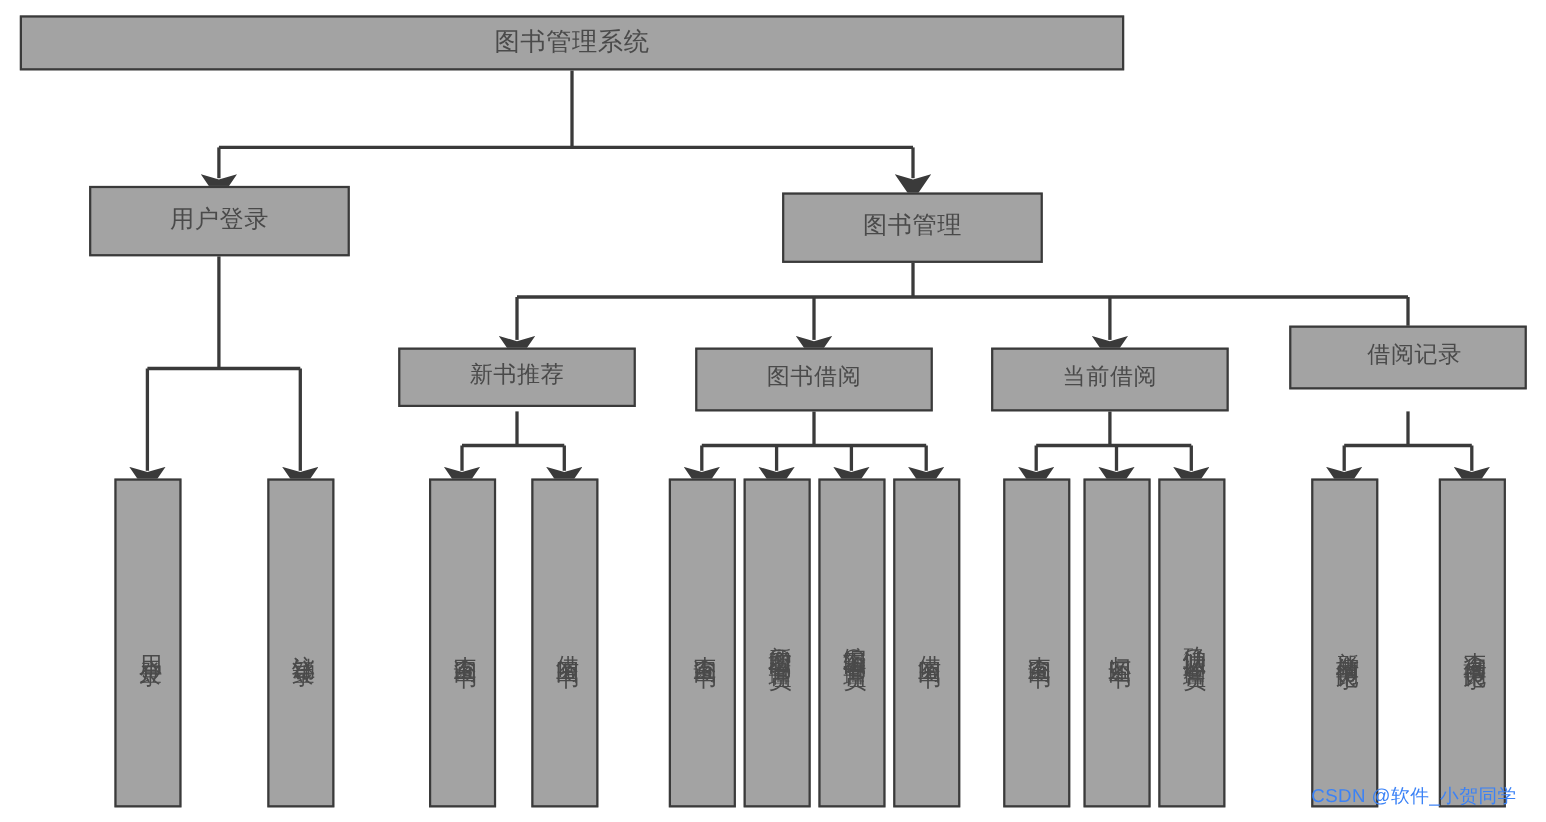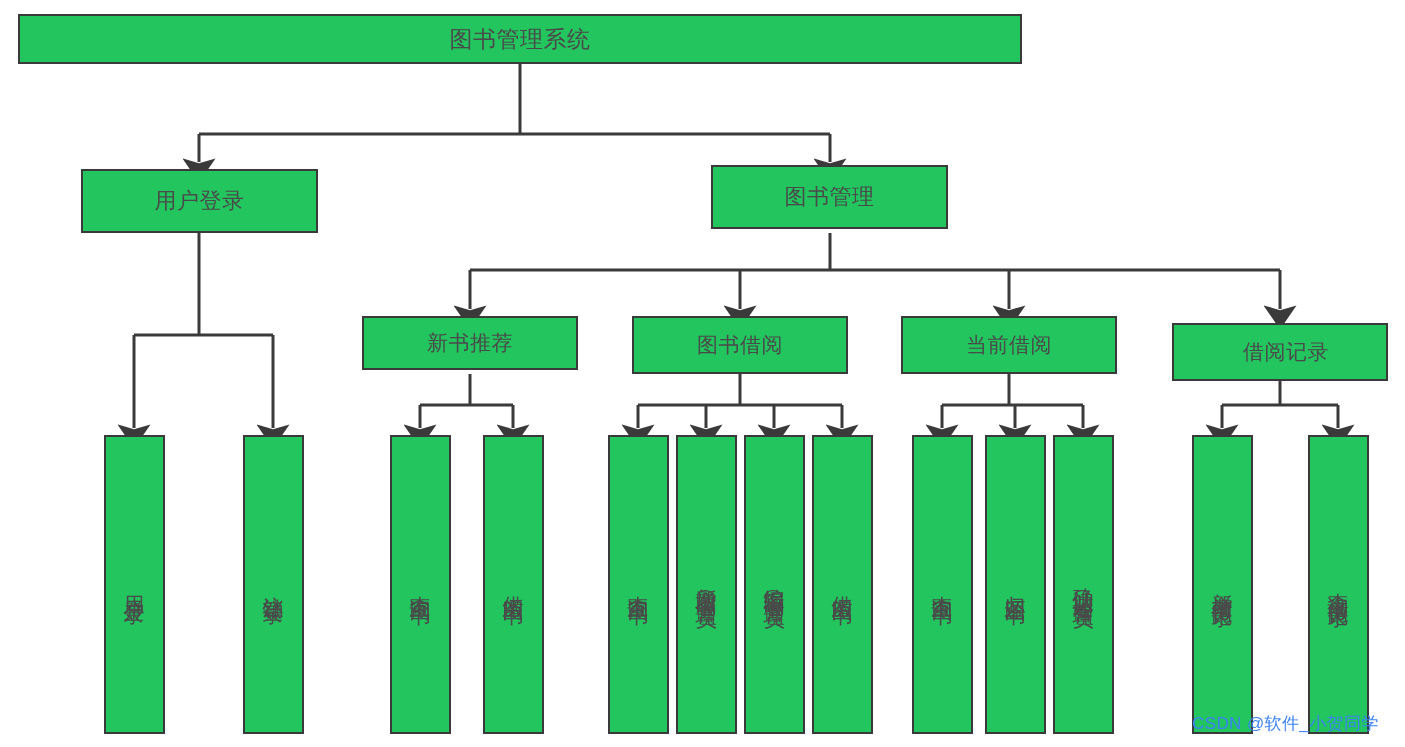--- a/index.html
+++ b/index.html
@@ -22,26 +22,27 @@
     position: absolute;
     left: 0;
     top: 0;
     width: 1405px;
     height: 747px;
     pointer-events: none;
   }
   .node {
     position: absolute;
     box-sizing: border-box;
-    background: #22c55e;
+    background: #a3a3a3;
     border: 2px solid #3a3a3a;
     display: flex;
     align-items: center;
     justify-content: center;
     z-index: 2;
+    font-family: Liberation Mono, monospace;
   }
   .node .label {
     color: #4a4a4a;
     letter-spacing: 0.5px;
     line-height: 1.25;
     text-align: center;
     white-space: nowrap;
   }
   .node-root .label {
     font-size: 23px;
@@ -132,34 +133,34 @@
     </g>
   </svg>
 
   <div class="node node-root" style="left:18px; top:14px; width:1004px; height:50px;">
     <span class="label">图书管理系统</span>
   </div>
 
   <div class="node node-l2" style="left:81px; top:169px; width:237px; height:64px;">
     <span class="label">用户登录</span>
   </div>
-  <div class="node node-l2" style="left:711px; top:165px; width:237px; height:64px;">
+  <div class="node node-l2" style="left:711px; top:175px; width:237px; height:64px;">
     <span class="label">图书管理</span>
   </div>
 
   <div class="node node-l3" style="left:362px; top:316px; width:216px; height:54px;">
     <span class="label">新书推荐</span>
   </div>
   <div class="node node-l3" style="left:632px; top:316px; width:216px; height:58px;">
     <span class="label">图书借阅</span>
   </div>
   <div class="node node-l3" style="left:901px; top:316px; width:216px; height:58px;">
     <span class="label">当前借阅</span>
   </div>
-  <div class="node node-l3" style="left:1172px; top:323px; width:216px; height:58px;padding-left:12px;">
+  <div class="node node-l3" style="left:1172px; top:296px; width:216px; height:58px;padding-left:12px;">
     <span class="label">借阅记录</span>
   </div>
 
   <div class="node node-leaf" style="left:104px; top:435px; width:61px; height:299px;">
     <span class="label">用户登录</span>
   </div>
   <div class="node node-leaf" style="left:243px; top:435px; width:61px; height:299px;">
     <span class="label">注销登录</span>
   </div>
   <div class="node node-leaf" style="left:390px; top:435px; width:61px; height:299px;">

